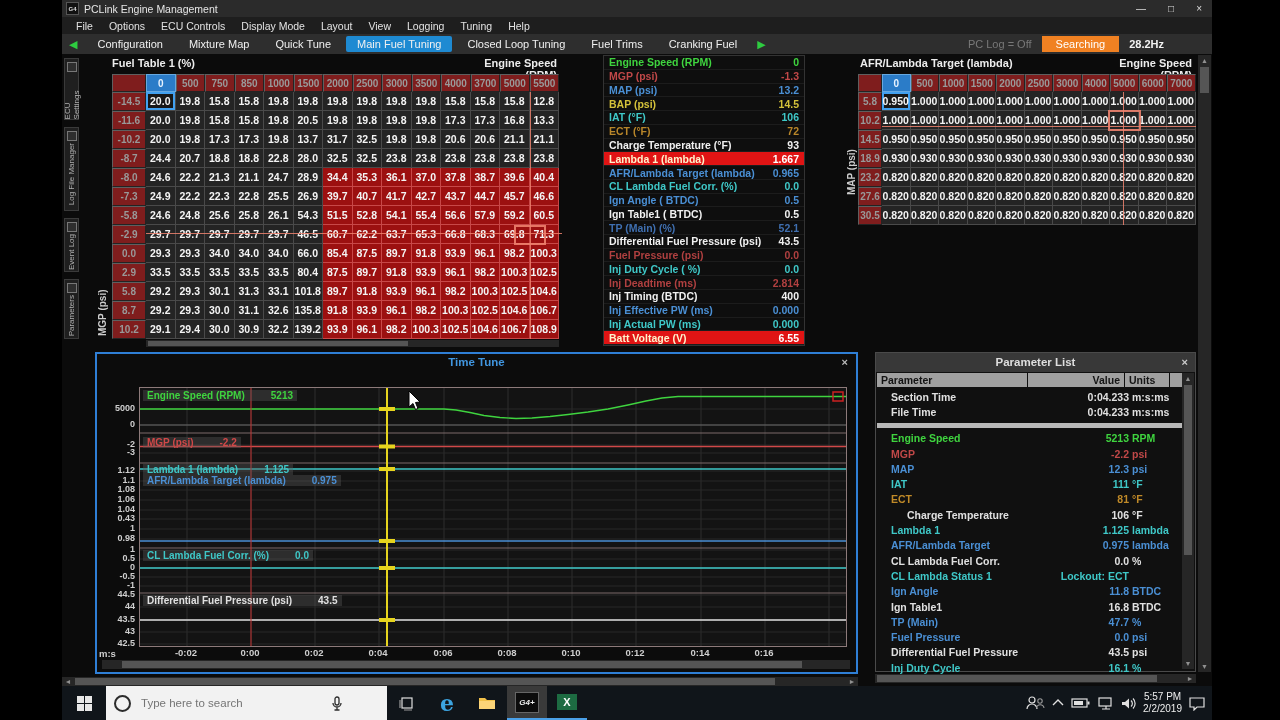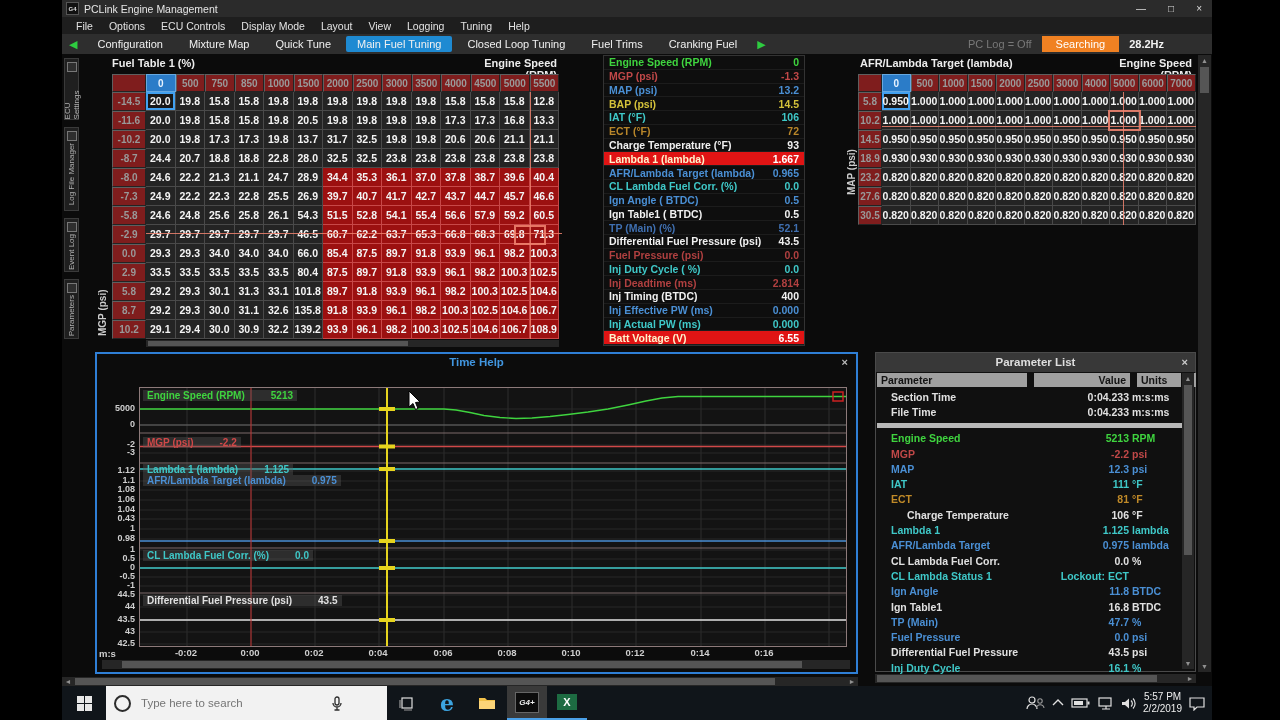--- a/index.html
+++ b/index.html
@@ -55,21 +55,21 @@
   #logged-label{position:absolute;left:385px;top:0;color:#cc2222;font-size:9px;font-weight:bold;background:#0c0c0c;padding:0 4px;line-height:11px;}
   #plot-area{position:absolute;left:42px;top:33px;width:706px;height:258px;border:1px solid #8d7a7a;background:#131313;box-sizing:content-box;}
   .ylab{position:absolute;width:38px;text-align:right;color:#cfcfcf;font-size:9px;font-weight:bold;}
   .xlab{position:absolute;color:#cfcfcf;font-size:9.5px;font-weight:bold;transform:translateX(-50%);}
   .plotlabel{position:absolute;display:flex;gap:26px;background:rgba(90,90,90,0.38);padding:0 4px;font-size:10px;font-weight:bold;z-index:3;white-space:nowrap;}
   #munit{position:absolute;color:#cfcfcf;font-size:9.5px;font-weight:bold;}
   
   #param-panel{position:absolute;left:875px;top:352px;width:321px;height:320px;background:#101010;border:1px solid #4a4a4a;box-sizing:border-box;}
   #param-title{position:absolute;left:0;top:0;width:100%;height:19px;background:#383838;color:#dedede;font-size:11.5px;font-weight:bold;text-align:center;line-height:19px;}
   #param-close{position:absolute;right:7px;top:0;color:#ccc;font-size:11px;font-weight:bold;line-height:19px;}
-  #param-head{position:absolute;left:1px;top:20px;width:305px;height:14px;display:grid;grid-template-columns:150px 96px 44px 1fr;gap:7px;}
+  #param-head{position:absolute;left:1px;top:20px;width:305px;height:14px;display:grid;grid-template-columns:150px 96px 44px 1fr;gap:1px;}
   #param-head div{background:#a0a0a0;color:#141414;font-size:10.5px;font-weight:bold;padding:0 4px;line-height:14px;}
   #param-head .vh{text-align:right;}
   #param-rows{position:absolute;left:1px;top:36px;width:305px;display:flex;flex-direction:column;}
   .pr{display:grid;grid-template-columns:156px 96px 1fr;height:15.3px;align-items:center;font-size:10.5px;font-weight:bold;}
   .pr .pl{padding-left:14px;}
   .pr .pv{text-align:right;}
   .pr .pu{padding-left:3px;}
   .pr-sep{height:5px;background:#b8b8b8;margin:3px 0;}
   
   #taskbar{position:absolute;left:62px;top:686px;width:1150px;height:34px;background:#10151a;display:flex;align-items:stretch;}
@@ -139,21 +139,21 @@
       <div class="th">500</div>
       <div class="th">750</div>
       <div class="th">850</div>
       <div class="th">1000</div>
       <div class="th">1500</div>
       <div class="th">2000</div>
       <div class="th">2500</div>
       <div class="th">3000</div>
       <div class="th">3500</div>
       <div class="th">4000</div>
-      <div class="th">4500</div>
+      <div class="th">3700</div>
       <div class="th">5000</div>
       <div class="th">5500</div>
       <div class="th">-14.5</div>
       <div class="td sel">20.0</div>
       <div class="td">19.8</div>
       <div class="td">15.8</div>
       <div class="td">15.8</div>
       <div class="td">19.8</div>
       <div class="td">19.8</div>
       <div class="td">19.8</div>
@@ -546,21 +546,21 @@
   <div class="xhair" style="left:882px;top:126px;width:314px;height:1px;"></div>
   <div class="xhair-box" style="left:1108px;top:110px;width:29px;height:17px;"></div>
 
   <div class="sb" style="left:1198px;top:55px;width:13px;height:617px;">
     <div class="sbarrow" style="left:0;top:1px;width:13px;">▲</div>
     <div class="thumb" style="left:2px;top:12px;width:9px;height:26px;"></div>
     <div class="sbarrow" style="left:0;bottom:1px;width:13px;">▼</div>
   </div>
 
   <div id="plot-panel">
-    <div id="plot-title">Time Help</div>
+    <div id="plot-title">Time Tune</div>
     <div id="plot-close">×</div>
     <div id="plot-area">
       <svg id="plot-svg" width="706" height="258" style="position:absolute;left:0;top:0;">
           <line x1="47" y1="0" x2="47" y2="258" stroke="#2e2e2e" stroke-width="1"></line>
           <line x1="111" y1="0" x2="111" y2="258" stroke="#2e2e2e" stroke-width="1"></line>
           <line x1="175" y1="0" x2="175" y2="258" stroke="#2e2e2e" stroke-width="1"></line>
           <line x1="239" y1="0" x2="239" y2="258" stroke="#2e2e2e" stroke-width="1"></line>
           <line x1="304" y1="0" x2="304" y2="258" stroke="#2e2e2e" stroke-width="1"></line>
           <line x1="368" y1="0" x2="368" y2="258" stroke="#2e2e2e" stroke-width="1"></line>
           <line x1="432" y1="0" x2="432" y2="258" stroke="#2e2e2e" stroke-width="1"></line>

